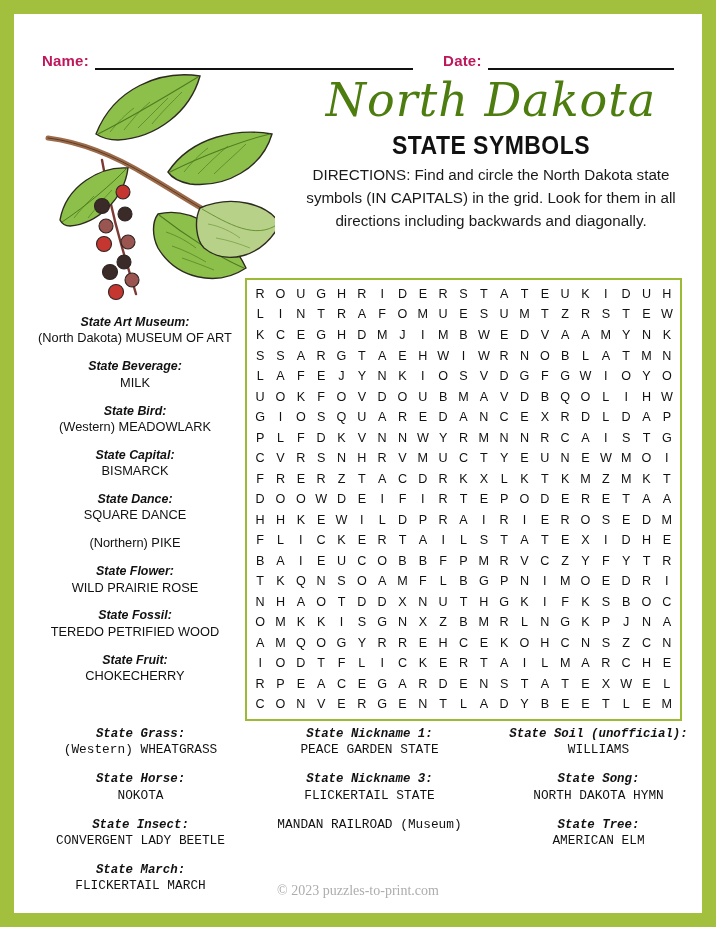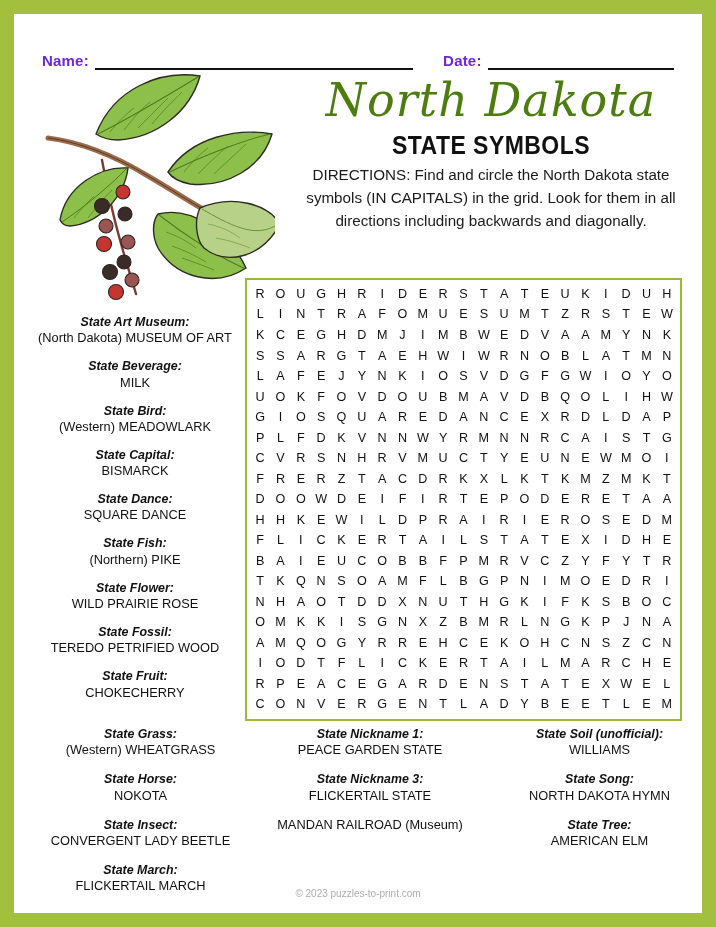--- a/index.html
+++ b/index.html
@@ -23,21 +23,21 @@
     position: absolute;
     top: 30px;
     left: 28px;
     right: 28px;
     height: 26px;
     display: flex;
     align-items: flex-end;
   }
   .nd-label {
     font-size: 15px;
-    color: #6d28d9;
+    color: #be185d;
     font-weight: 600;
     letter-spacing: .2px;
     padding-bottom: 1px;
     white-space: nowrap;
   }
   .nd-rule {
     border-bottom: 2px solid #111;
     height: 17px;
   }
   .nd-rule.name { width: 350px; margin-left: 6px; }
@@ -141,34 +141,35 @@
     line-height: 1.32;
   }
 
   
   .bottomrow {
     position: absolute;
     left: 12px;
     top: 712px;
     width: 688px;
     display: flex;
-    justify-content: space-between;
+    justify-content: flex-start;
+    font-family: Liberation Mono, monospace;
   }
   .bcol { width: 229px; text-align: center; }
   .bcol .entry { margin-bottom: 12px; }
 
   
   .footer {
     position: absolute;
     left: 0;
     right: 0;
     bottom: 14px;
     text-align: center;
-    font-family: Liberation Sans, sans-serif;
-    font-size: 10px;
+    font-family: Liberation Serif, serif;
+    font-size: 14px;
     color: #adadad;
   }
 </style>
 </head>
 <body>
 
 <div class="page">
 
   <div class="namedate">
     <span class="nd-label">Name:</span>
@@ -718,21 +719,20 @@
       </div>
       <div class="entry">
         <div class="entry-label">State Capital:</div>
         <div class="entry-word">BISMARCK</div>
       </div>
       <div class="entry">
         <div class="entry-label">State Dance:</div>
         <div class="entry-word">SQUARE DANCE</div>
       </div>
       <div class="entry">
-        <div class="entry-label">State Fish:</div>
         <div class="entry-word">(Northern) PIKE</div>
       </div>
       <div class="entry">
         <div class="entry-label">State Flower:</div>
         <div class="entry-word">WILD PRAIRIE ROSE</div>
       </div>
       <div class="entry">
         <div class="entry-label">State Fossil:</div>
         <div class="entry-word">TEREDO PETRIFIED WOOD</div>
       </div>

